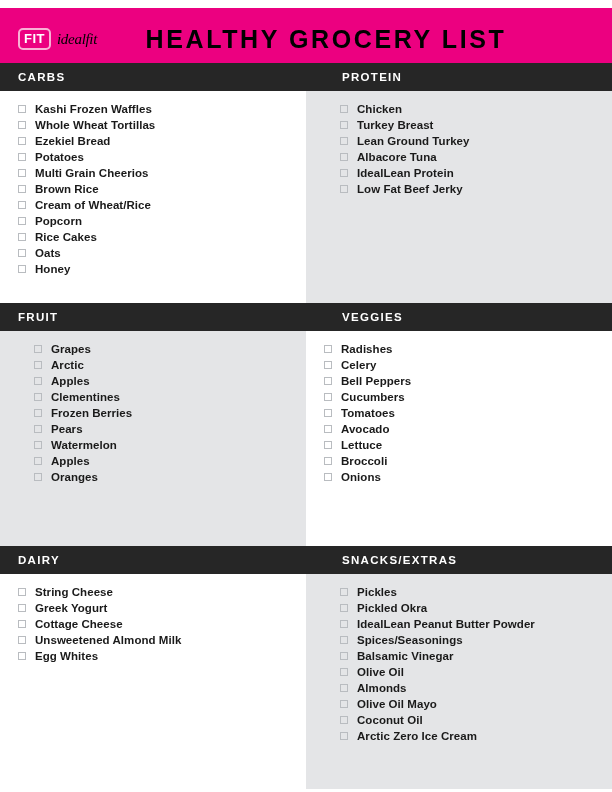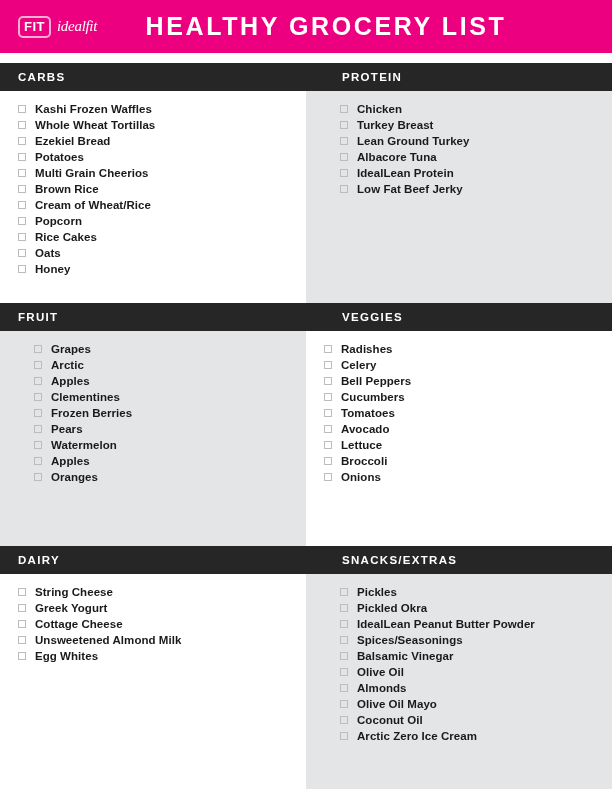--- a/index.html
+++ b/index.html
@@ -16,23 +16,23 @@
   .page {
     position: relative;
     width: 612px;
     height: 792px;
     background: #ffffff;
   }
 
   
   .banner {
     position: absolute;
-    left: 0; top: 0;
-    width: 612px;
-    height: 53px;
+    left: 0; top: 8px;
+    width: 612px;
+    height: 62px;
     background: #ec0080;
     display: flex;
     align-items: center;
   }
   .logo {
     display: flex;
     align-items: center;
     margin-left: 18px;
     width: 92px;
   }
@@ -40,31 +40,31 @@
     border: 2px solid #f9b0d5;
     border-radius: 5px;
     color: #ffffff;
     font-size: 13px;
     font-weight: bold;
     letter-spacing: 0.5px;
     padding: 2px 4px 3px 4px;
     line-height: 1;
   }
   .logo-word {
-    color: #ffffff;
+    color: #000000;
     font-size: 15px;
     font-style: italic;
     margin-left: 6px;
     letter-spacing: -0.3px;
     font-family: "Liberation Serif", serif;
   }
   .banner-title {
     flex: 1;
     text-align: center;
-    color: #ffffff;
+    color: #000000;
     font-size: 25px;
     font-weight: bold;
     letter-spacing: 2.6px;
     padding-right: 70px;
     white-space: nowrap;
   }
 
   
   .board {
     position: absolute;

